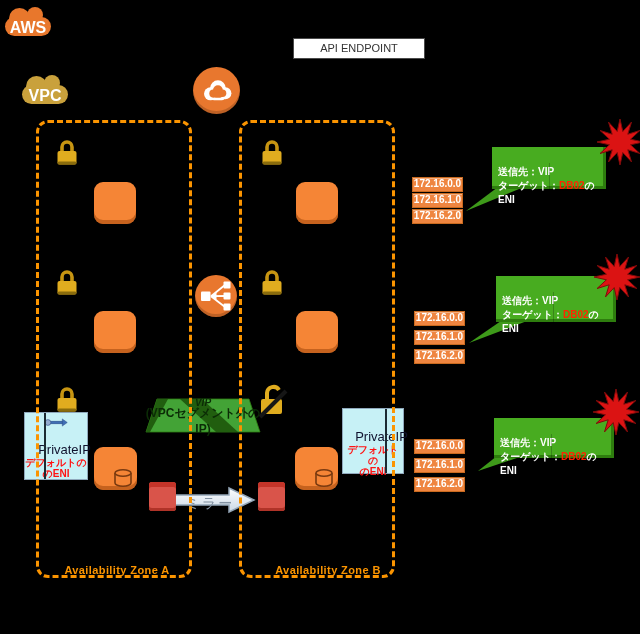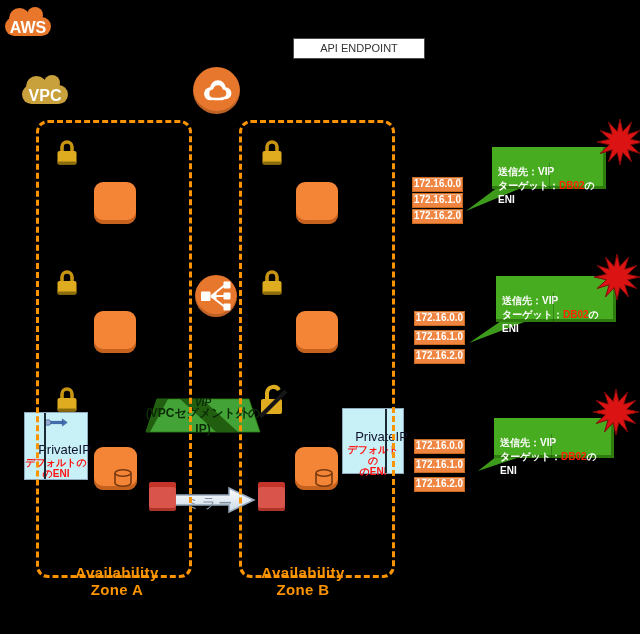--- a/index.html
+++ b/index.html
@@ -2,21 +2,21 @@
 <html><head>
 <meta charset="utf-8">
 <style>
   html,body{margin:0;padding:0;background:#000;}
   .canvas{position:relative;width:640px;height:634px;background:#000;overflow:hidden;
           font-family:"Liberation Sans",sans-serif;}
   .canvas *{box-sizing:border-box;}
 
   
   .az{position:absolute;width:156px;height:458px;border:3px dashed #FB9400;border-radius:12px;background:transparent;}
-  .az-label{position:absolute;width:120px;text-align:center;font-size:15px;font-weight:bold;
+  .az-label{position:absolute;width:120px;text-align:center;font-size:11px;font-weight:bold;
             color:#FB9400;letter-spacing:.4px;}
 
   
   .cloudtag{position:absolute;width:46px;height:32px;}
   .cloudtag .base{position:absolute;left:0;top:11px;width:46px;height:19px;border-radius:10px;background:var(--c);}
   .cloudtag .b1{position:absolute;left:4px;top:2px;width:21px;height:21px;border-radius:50%;background:var(--c);}
   .cloudtag .b2{position:absolute;left:22px;top:1px;width:16px;height:16px;border-radius:50%;background:var(--c);}
   .cloudtag .lbl{position:absolute;left:0;right:0;top:13px;text-align:center;font-size:16px;font-weight:bold;color:#fff;}
 
   .api-box{position:absolute;left:293px;top:38px;width:132px;height:21px;background:#fff;
@@ -104,21 +104,21 @@
     </svg>
     <div class="eni-title">PrivateIP</div>
     <div class="eni-red">デフォルトの</div>
     <div class="eni-red">のENI</div>
   </div>
   <div class="vline" style="left:385px;top:409px;height:64px;"></div>
 
   <div class="az" style="left:36px;top:120px;"></div>
   <div class="az" style="left:239px;top:120px;"></div>
   <div class="az-label" style="left:57px;top:564px;">Availability Zone A</div>
-  <div class="az-label" style="left:243px;top:564px;text-align:center;">Availability Zone B</div>
+  <div class="az-label" style="left:268px;top:564px;text-align:center;">Availability Zone B</div>
 
   <div class="cloudtag" style="left:5px;top:6px;--c:#E8772C;">
     <div class="b1"></div>
       <div class="b2"></div>
       <div class="base"></div>
     <div class="lbl">AWS</div>
   </div>
   <div class="cloudtag" style="left:22px;top:74px;--c:#C9A13C;">
     <div class="b1"></div>
       <div class="b2"></div>

